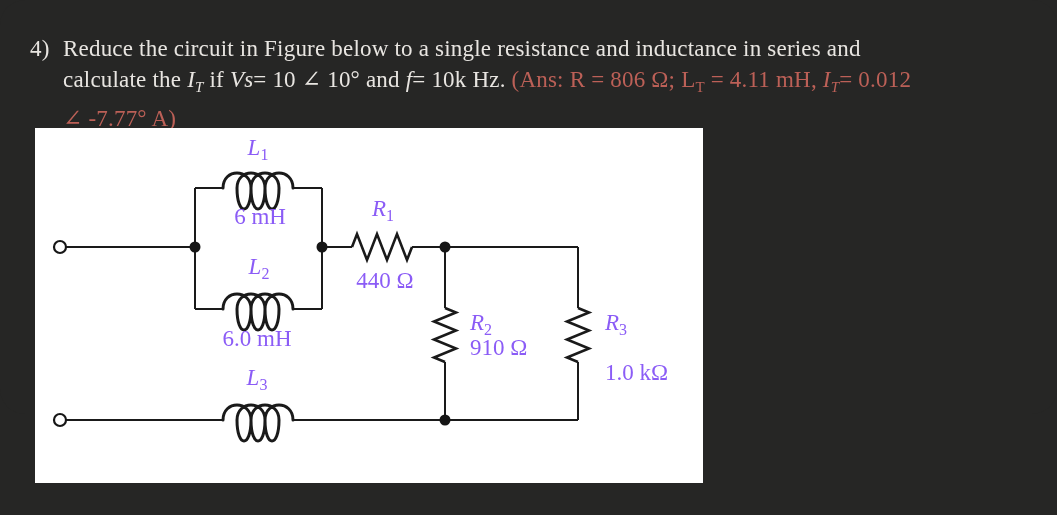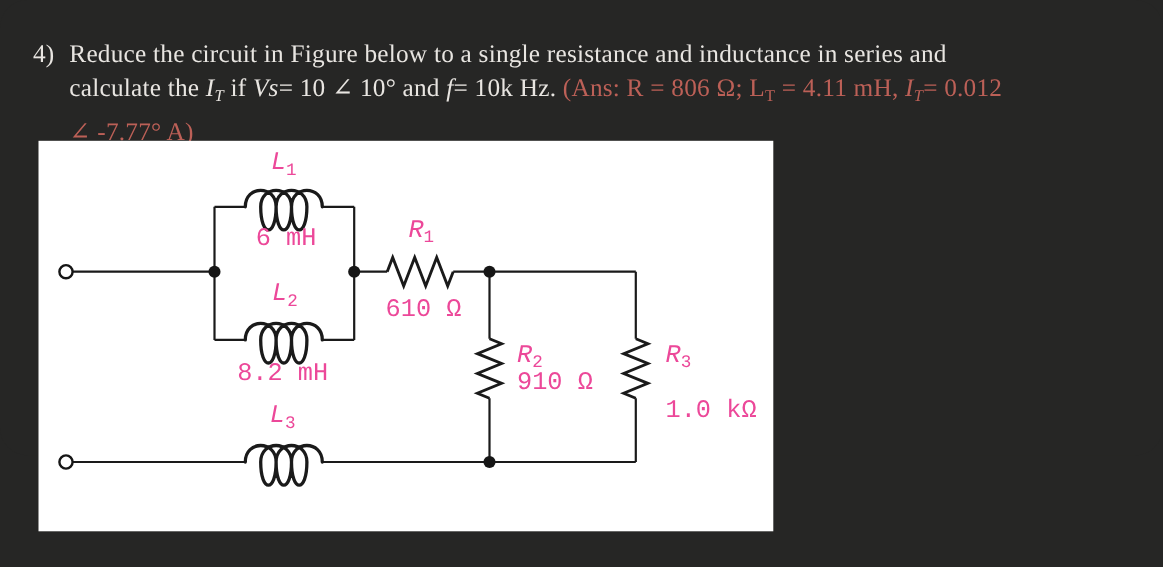--- a/index.html
+++ b/index.html
@@ -48,23 +48,22 @@
     top: 128px;
     width: 668px;
     height: 355px;
     background: #ffffff;
   }
   .panel svg { position: absolute; left: 0; top: 0; }
   .clabel {
     position: absolute;
     font-size: 23px;
     line-height: 28px;
-    color: #ec4899;
+    color: #8b5cf6;
     white-space: nowrap;
-    font-family: Liberation Mono, monospace;
   }
   .center { transform: translateX(-50%); }
   .csub {
     font-size: 16px;
     vertical-align: -5px;
   }
 </style>
 </head>
 <body>
 
@@ -97,26 +96,26 @@
       <g fill="#ffffff" stroke="#161616" stroke-width="2.2">
         <circle cx="25" cy="119" r="6"></circle>
         <circle cx="25" cy="292" r="6"></circle>
       </g>
     </svg>
 
     <div class="clabel center" style="left:223px; top:6px;"><span class="it">L</span><span class="csub">1</span></div>
     <div class="clabel center" style="left:225px; top:75px;">6 mH</div>
 
     <div class="clabel center" style="left:224px; top:125px;"><span class="it">L</span><span class="csub">2</span></div>
-    <div class="clabel center" style="left:222px; top:197px;">8.2 mH</div>
+    <div class="clabel center" style="left:222px; top:197px;">6.0 mH</div>
 
     <div class="clabel center" style="left:222px; top:236px;"><span class="it">L</span><span class="csub">3</span></div>
 
     <div class="clabel center" style="left:348px; top:67px;"><span class="it">R</span><span class="csub">1</span></div>
-    <div class="clabel center" style="left:350px; top:139px;">610 Ω</div>
+    <div class="clabel center" style="left:350px; top:139px;">440 Ω</div>
 
     <div class="clabel" style="left:435px; top:181px;"><span class="it">R</span><span class="csub">2</span></div>
     <div class="clabel" style="left:435px; top:206px;text-align:right;">910 Ω</div>
 
     <div class="clabel" style="left:570px; top:181px;"><span class="it">R</span><span class="csub">3</span></div>
     <div class="clabel" style="left:570px; top:206px;margin-top:25px;">1.0 kΩ</div>
   </div>
 
 </div>
 

